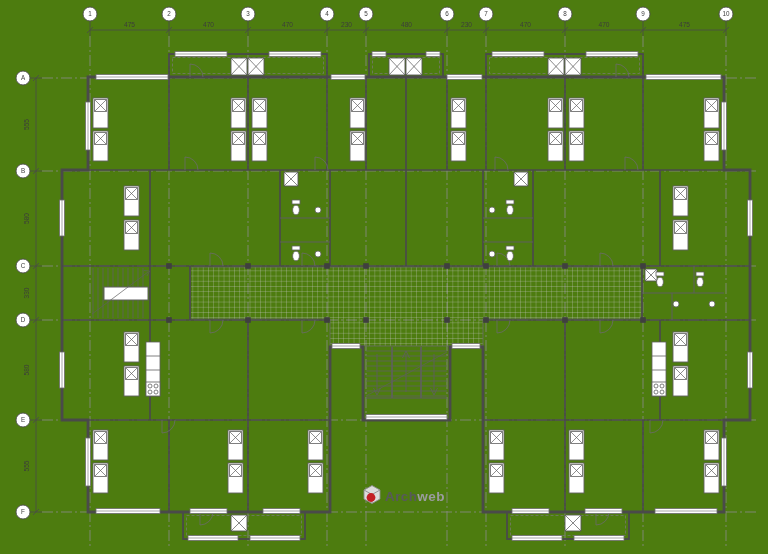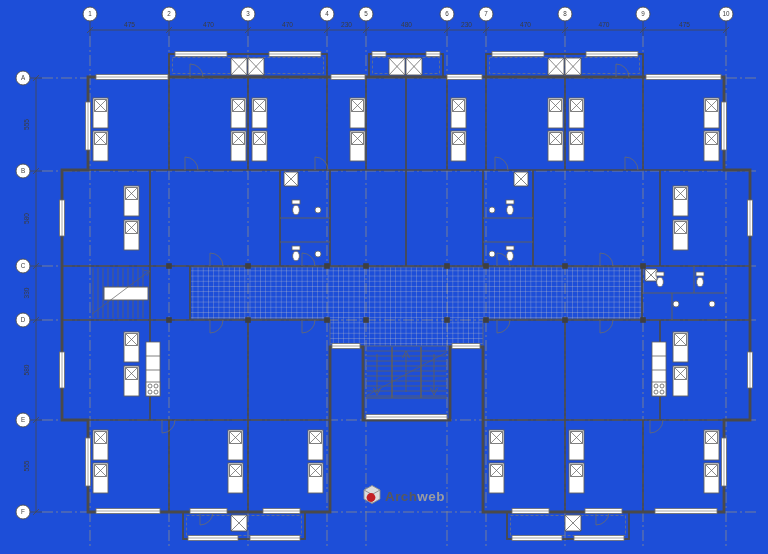--- a/index.html
+++ b/index.html
@@ -1,16 +1,16 @@
 <!DOCTYPE html>
 <html><head>
 <meta charset="utf-8">
 <style>
   html,body{margin:0;padding:0;background:#ffffff;}
-  .sheet{position:relative;width:768px;height:554px;background:#1d4ed8;overflow:hidden;
+  .sheet{position:relative;width:768px;height:554px;background:#4d7c0f;overflow:hidden;
          font-family:"Liberation Sans",sans-serif;}
   svg{display:block;}
   text{font-family:"Liberation Sans",sans-serif;fill:#3c3c3c;}
   .bubble-label{font-size:6.3px;}
   .dim-label{font-size:6.6px;}
 </style>
 </head>
 <body>
 
 <div class="sheet">

